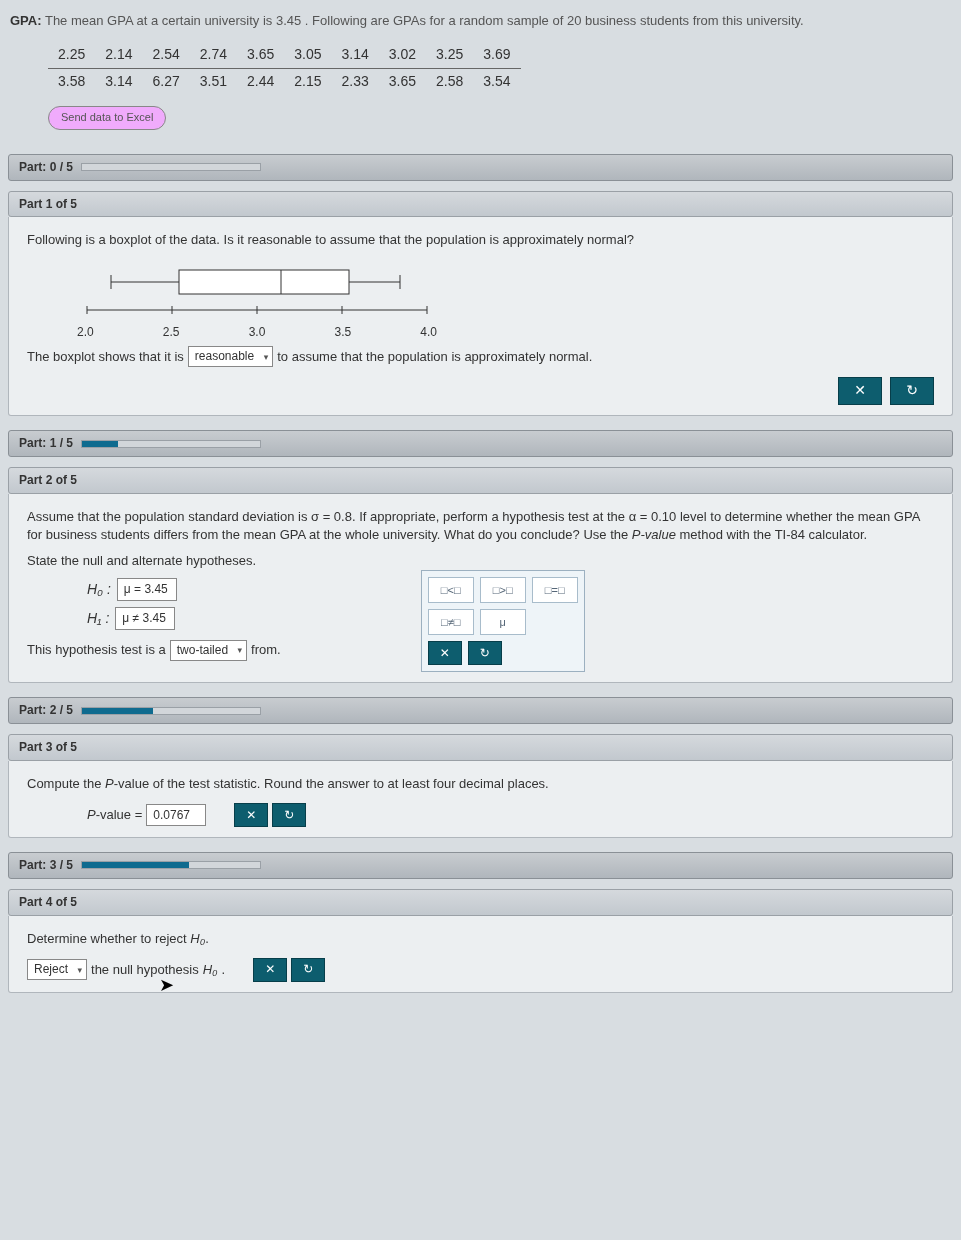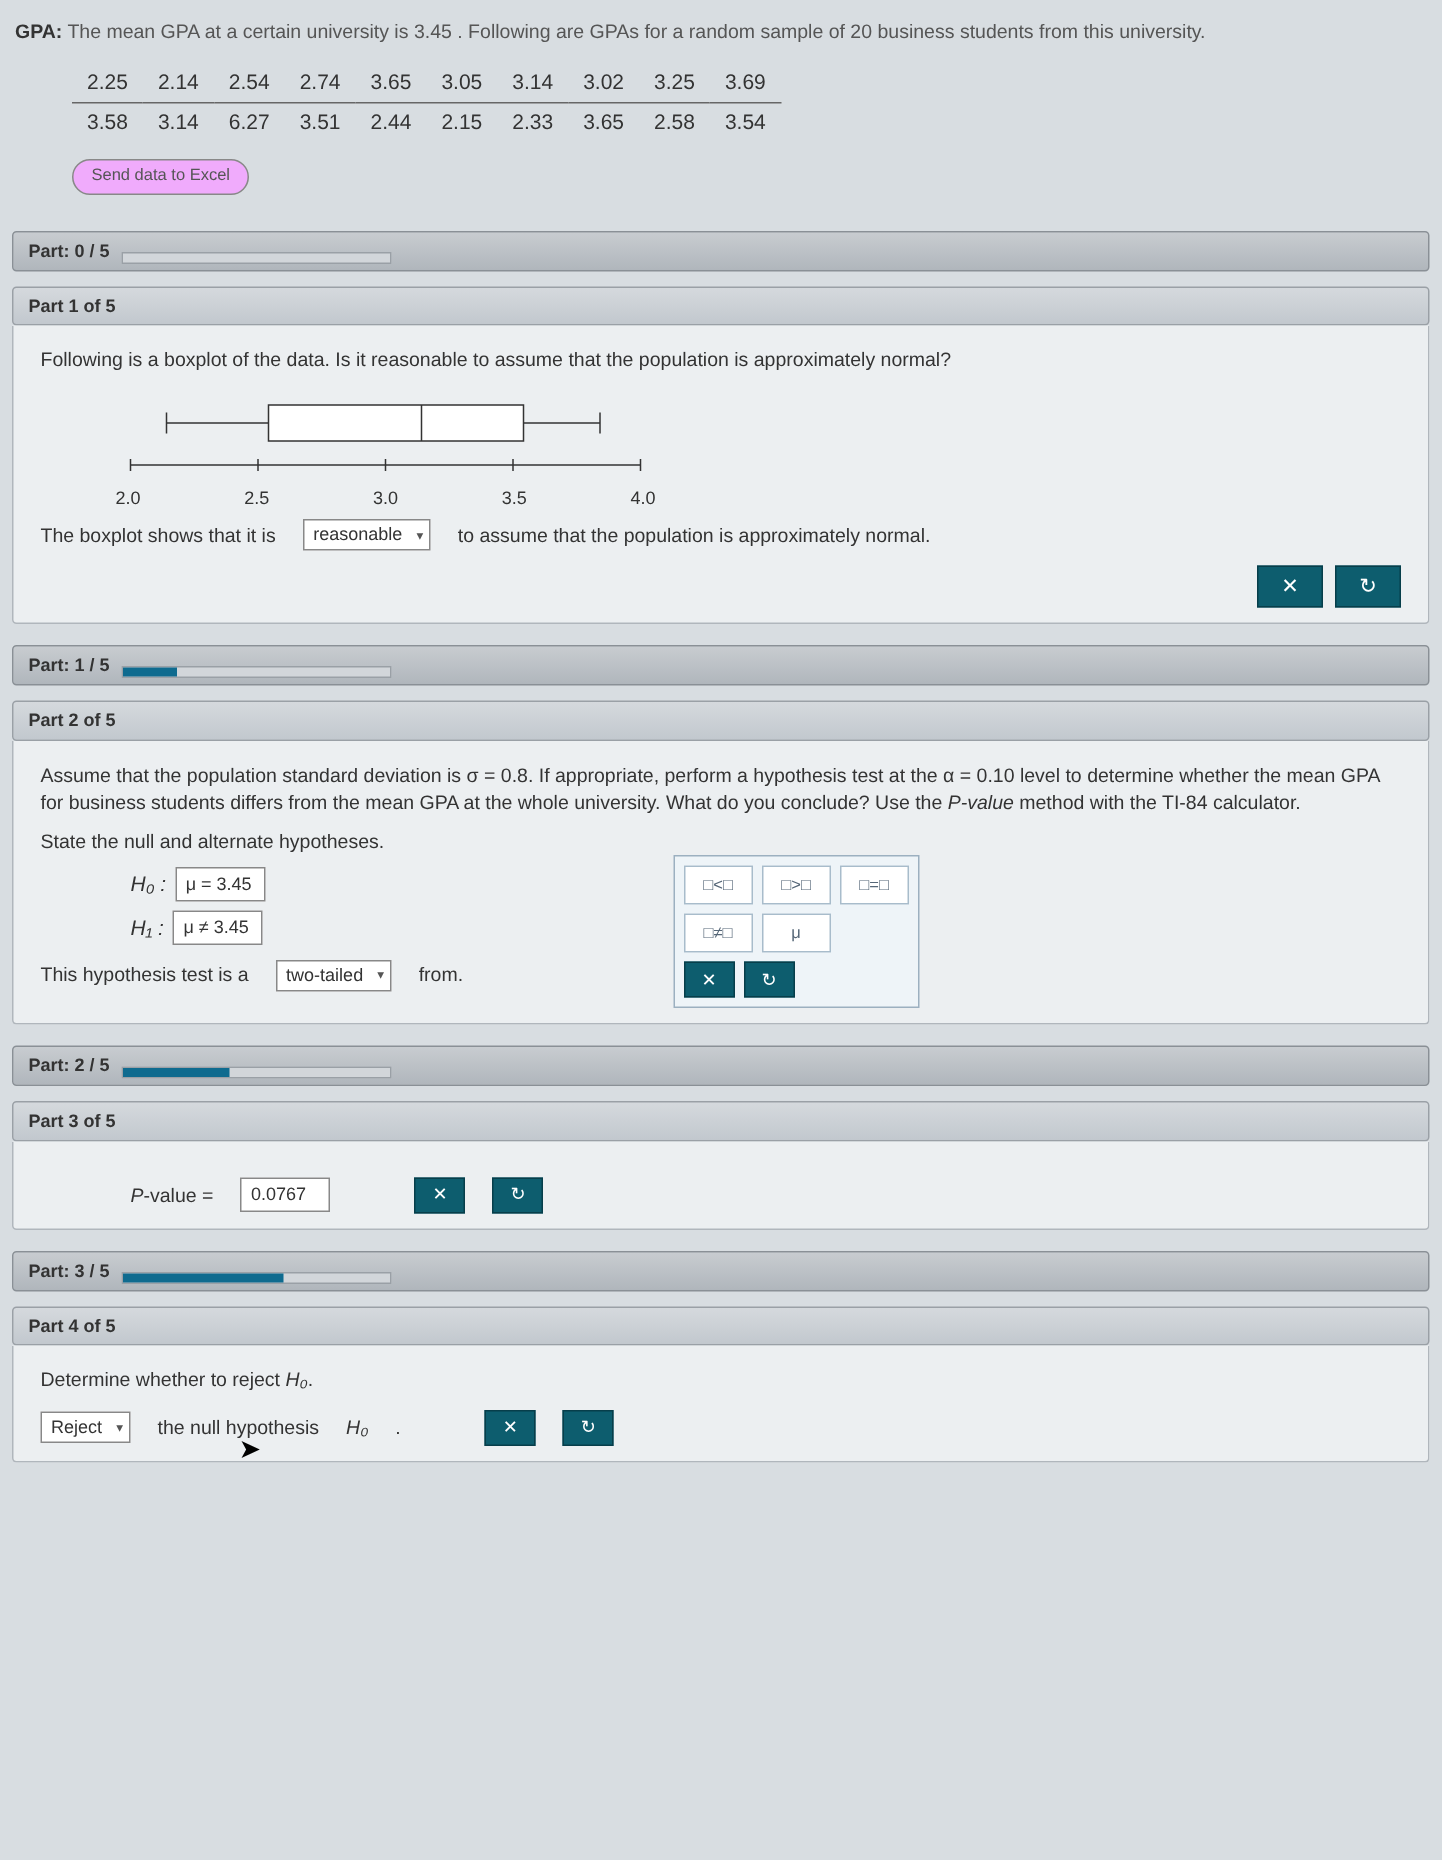--- a/index.html
+++ b/index.html
@@ -37,21 +37,21 @@
   }
   .part-bar {
     background: linear-gradient(#c8ccd0,#b0b6bc);
     border: 1px solid #8a9096;
     border-radius: 3px;
     padding: 4px 10px;
     font-size: 12px;
     font-weight: bold;
     color: #333;
     display: flex;
-    align-items: flex-end;
+    align-items: center;
     gap: 8px;
     margin-top: 14px;
   }
   .prog-track {
     display: inline-block;
     width: 180px;
     height: 8px;
     background: #d2d6da;
     border: 1px solid #9aa0a6;
     position: relative;
@@ -74,21 +74,21 @@
     background: #eceff1;
     border: 1px solid #b0b6bc;
     border-top: none;
     border-radius: 0 0 3px 3px;
     padding: 14px 18px 10px 18px;
     font-size: 13px;
     color: #333;
   }
   .boxplot { margin: 10px 0 6px 50px; }
   .boxplot svg { display:block; }
-  .inline-row { display:flex; align-items:center; flex-wrap:wrap; gap:18px; margin-top:6px;}
+  .inline-row { display:flex; align-items:center; flex-wrap:wrap; gap:4px; margin-top:6px;}
   .sel {
     border: 1px solid #888;
     background: #fff;
     padding: 1px 18px 1px 6px;
     font-size: 12px;
     position: relative;
     display: inline-flex;
     min-height: 20px;
     cursor: pointer;
   }
@@ -311,20 +311,23 @@
 <div class="part-bar">
   <span>Part: 2 / 5</span>
   <span class="prog-track">
       <span class="prog-fill" style="width:40%"></span>
     </span>
 </div>
 
 
 <div class="sub-bar">Part 3 of 5</div>
 <div class="panel">
+  <div>
+    <span>Compute the </span><i>P</i><span>-value of the test statistic. Round the answer to at least four decimal places.</span>
+  </div>
   <div class="inline-row" style="margin-left:60px; margin-top:10px;">
     <span><i>P</i>-value =</span>
     <span class="inp">0.0767</span>
     <div style="width:20px"></div>
     <div class="ibtn sm">
         <span>✕</span>
       </div>
     <div class="ibtn sm">
         <span>↻</span>
       </div>

